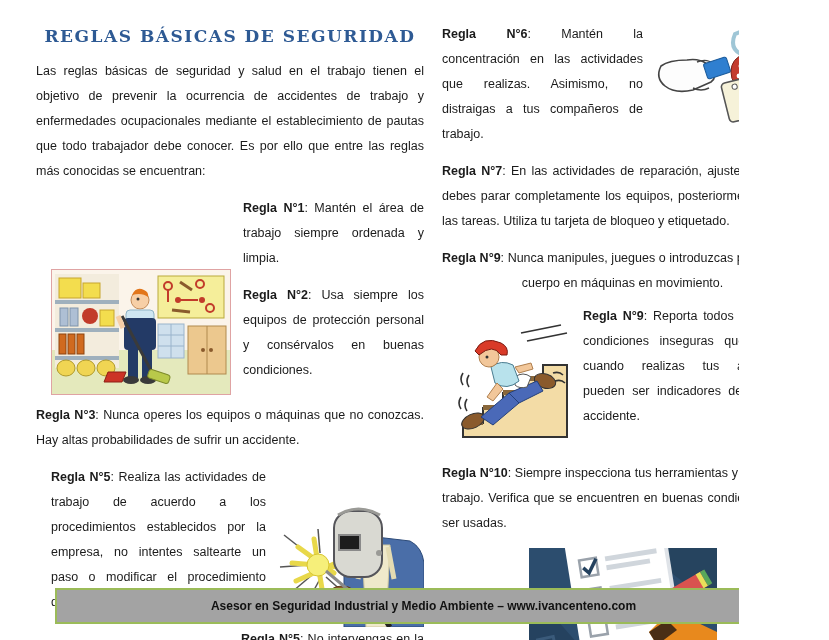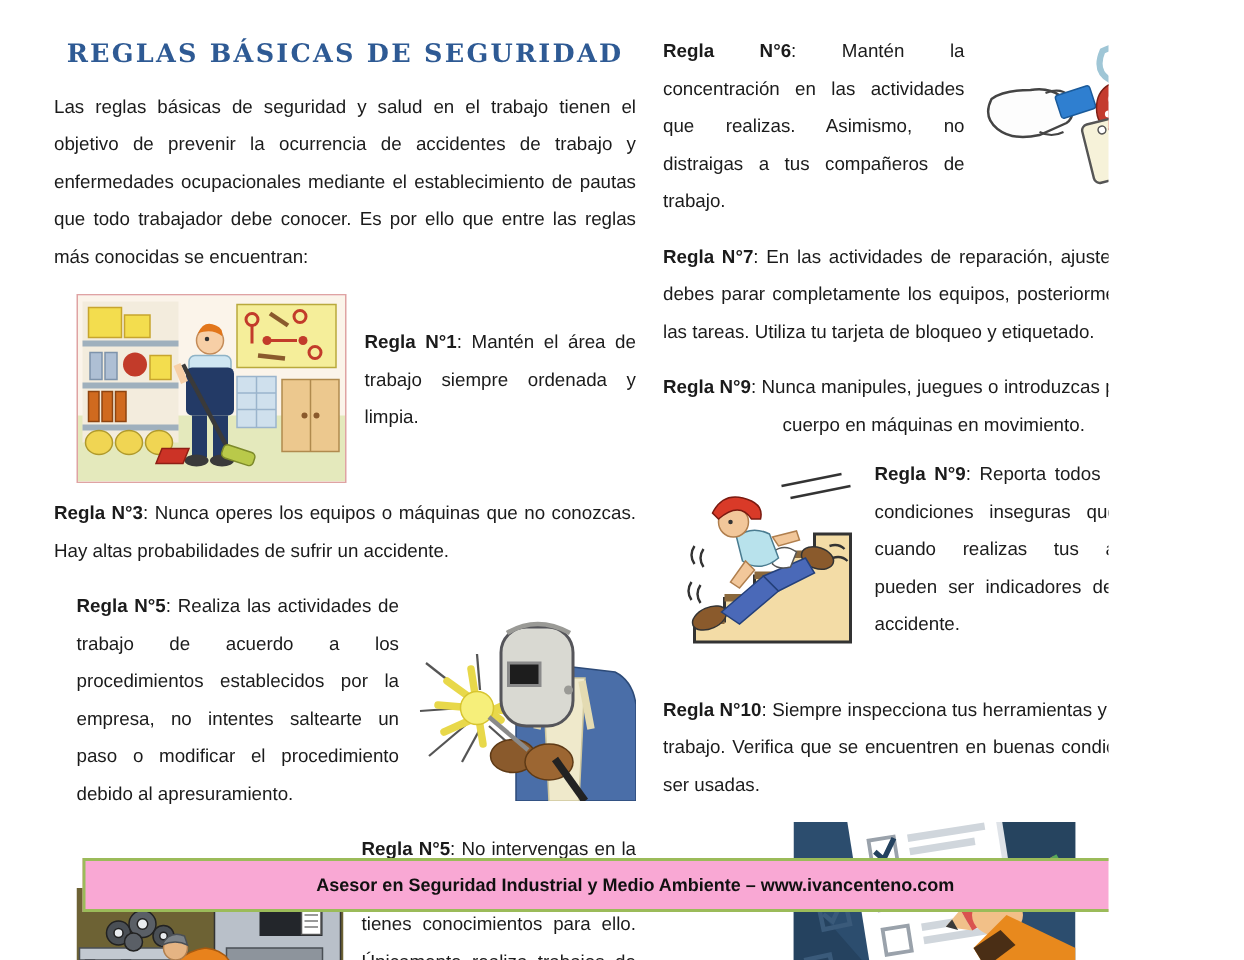--- a/index.html
+++ b/index.html
@@ -10,31 +10,31 @@
   .cols{display:flex;gap:18px;padding:22px 26px 0 36px;}
   .col-left{width:388px;flex:none;}
   .col-right{width:361px;flex:none;}
   h1.doc-title{
     font-family:"DejaVu Serif",serif;
     font-size:17px;font-weight:bold;color:#2e5a94;
     letter-spacing:1.5px;text-align:center;margin:4px 0 13px 0;
   }
   p{font-size:12.5px;line-height:25px;text-align:justify;margin:0 0 12px 0;}
   p b{font-weight:bold;}
-  .row{display:flex;gap:12px;align-items:center;padding-left:15px;}
+  .row{display:flex;gap:12px;align-items:flex-end;padding-left:15px;}
   .row .txt{flex:1;}
   .illus{flex:none;display:block;}
   .framed{border:1px solid #dfa3a3;}
   .clearfix::after{content:"";display:block;clear:both;}
   .float-r{float:right;margin:2px 0 6px 10px;}
   .r8{text-align-last:center;margin-bottom:8px;}
   .center-img{display:flex;justify-content:center;margin-top:6px;}
   .footer-box{
-    position:absolute;left:55px;top:572px;width:733px;height:32px;
-    border:2px solid #9bbb59;background:#f9a8d4;
+    position:absolute;left:55px;top:588px;width:733px;height:32px;
+    border:2px solid #9bbb59;background:#a3a3a3;
     display:flex;align-items:center;justify-content:center;
   }
   .footer-box span{font-size:12px;font-weight:bold;color:#111;}
 </style>
 </head>
 <body>
 
 <div class="page">
   <div class="cols">
 
@@ -97,20 +97,21 @@
           <ellipse cx="79" cy="110" rx="8" ry="4" fill="#3a3a3a"></ellipse>
           <ellipse cx="96" cy="110" rx="8" ry="4" fill="#3a3a3a"></ellipse>
           <line x1="70" y1="46" x2="102" y2="106" stroke="#3a3a3a" stroke-width="3"></line>
           <rect x="96" y="102" width="22" height="9" rx="3" fill="#b9c94a" stroke="#7d8a2a" transform="rotate(18 107 106)"></rect>
           <path d="M56,102 L74,102 L70,112 L52,112 Z" fill="#cc3326" stroke="#8e1f14"></path>
           <line x1="66" y1="46" x2="71" y2="58" stroke="#f7cfa6" stroke-width="5"></line>
         </svg>
 
         <div class="txt">
           <p><b>Regla N°1</b><span>: Mantén el área de trabajo siempre ordenada y limpia.</span></p>
+          <p><b>Regla N°2</b><span>: Usa siempre los equipos de protección personal y consérvalos en buenas condiciones.</span></p>
         </div>
       </div>
 
       <p style="margin-top:8px;"><b>Regla N°3</b><span>: Nunca operes los equipos o máquinas que no conozcas. Hay altas probabilidades de sufrir un accidente.</span></p>
 
       <div class="row">
         <div class="txt">
           <p><b>Regla N°5</b><span>: Realiza las actividades de trabajo de acuerdo a los procedimientos establecidos por la empresa, no intentes saltearte un paso o modificar el procedimiento debido al apresuramiento.</span></p>
         </div>
 

